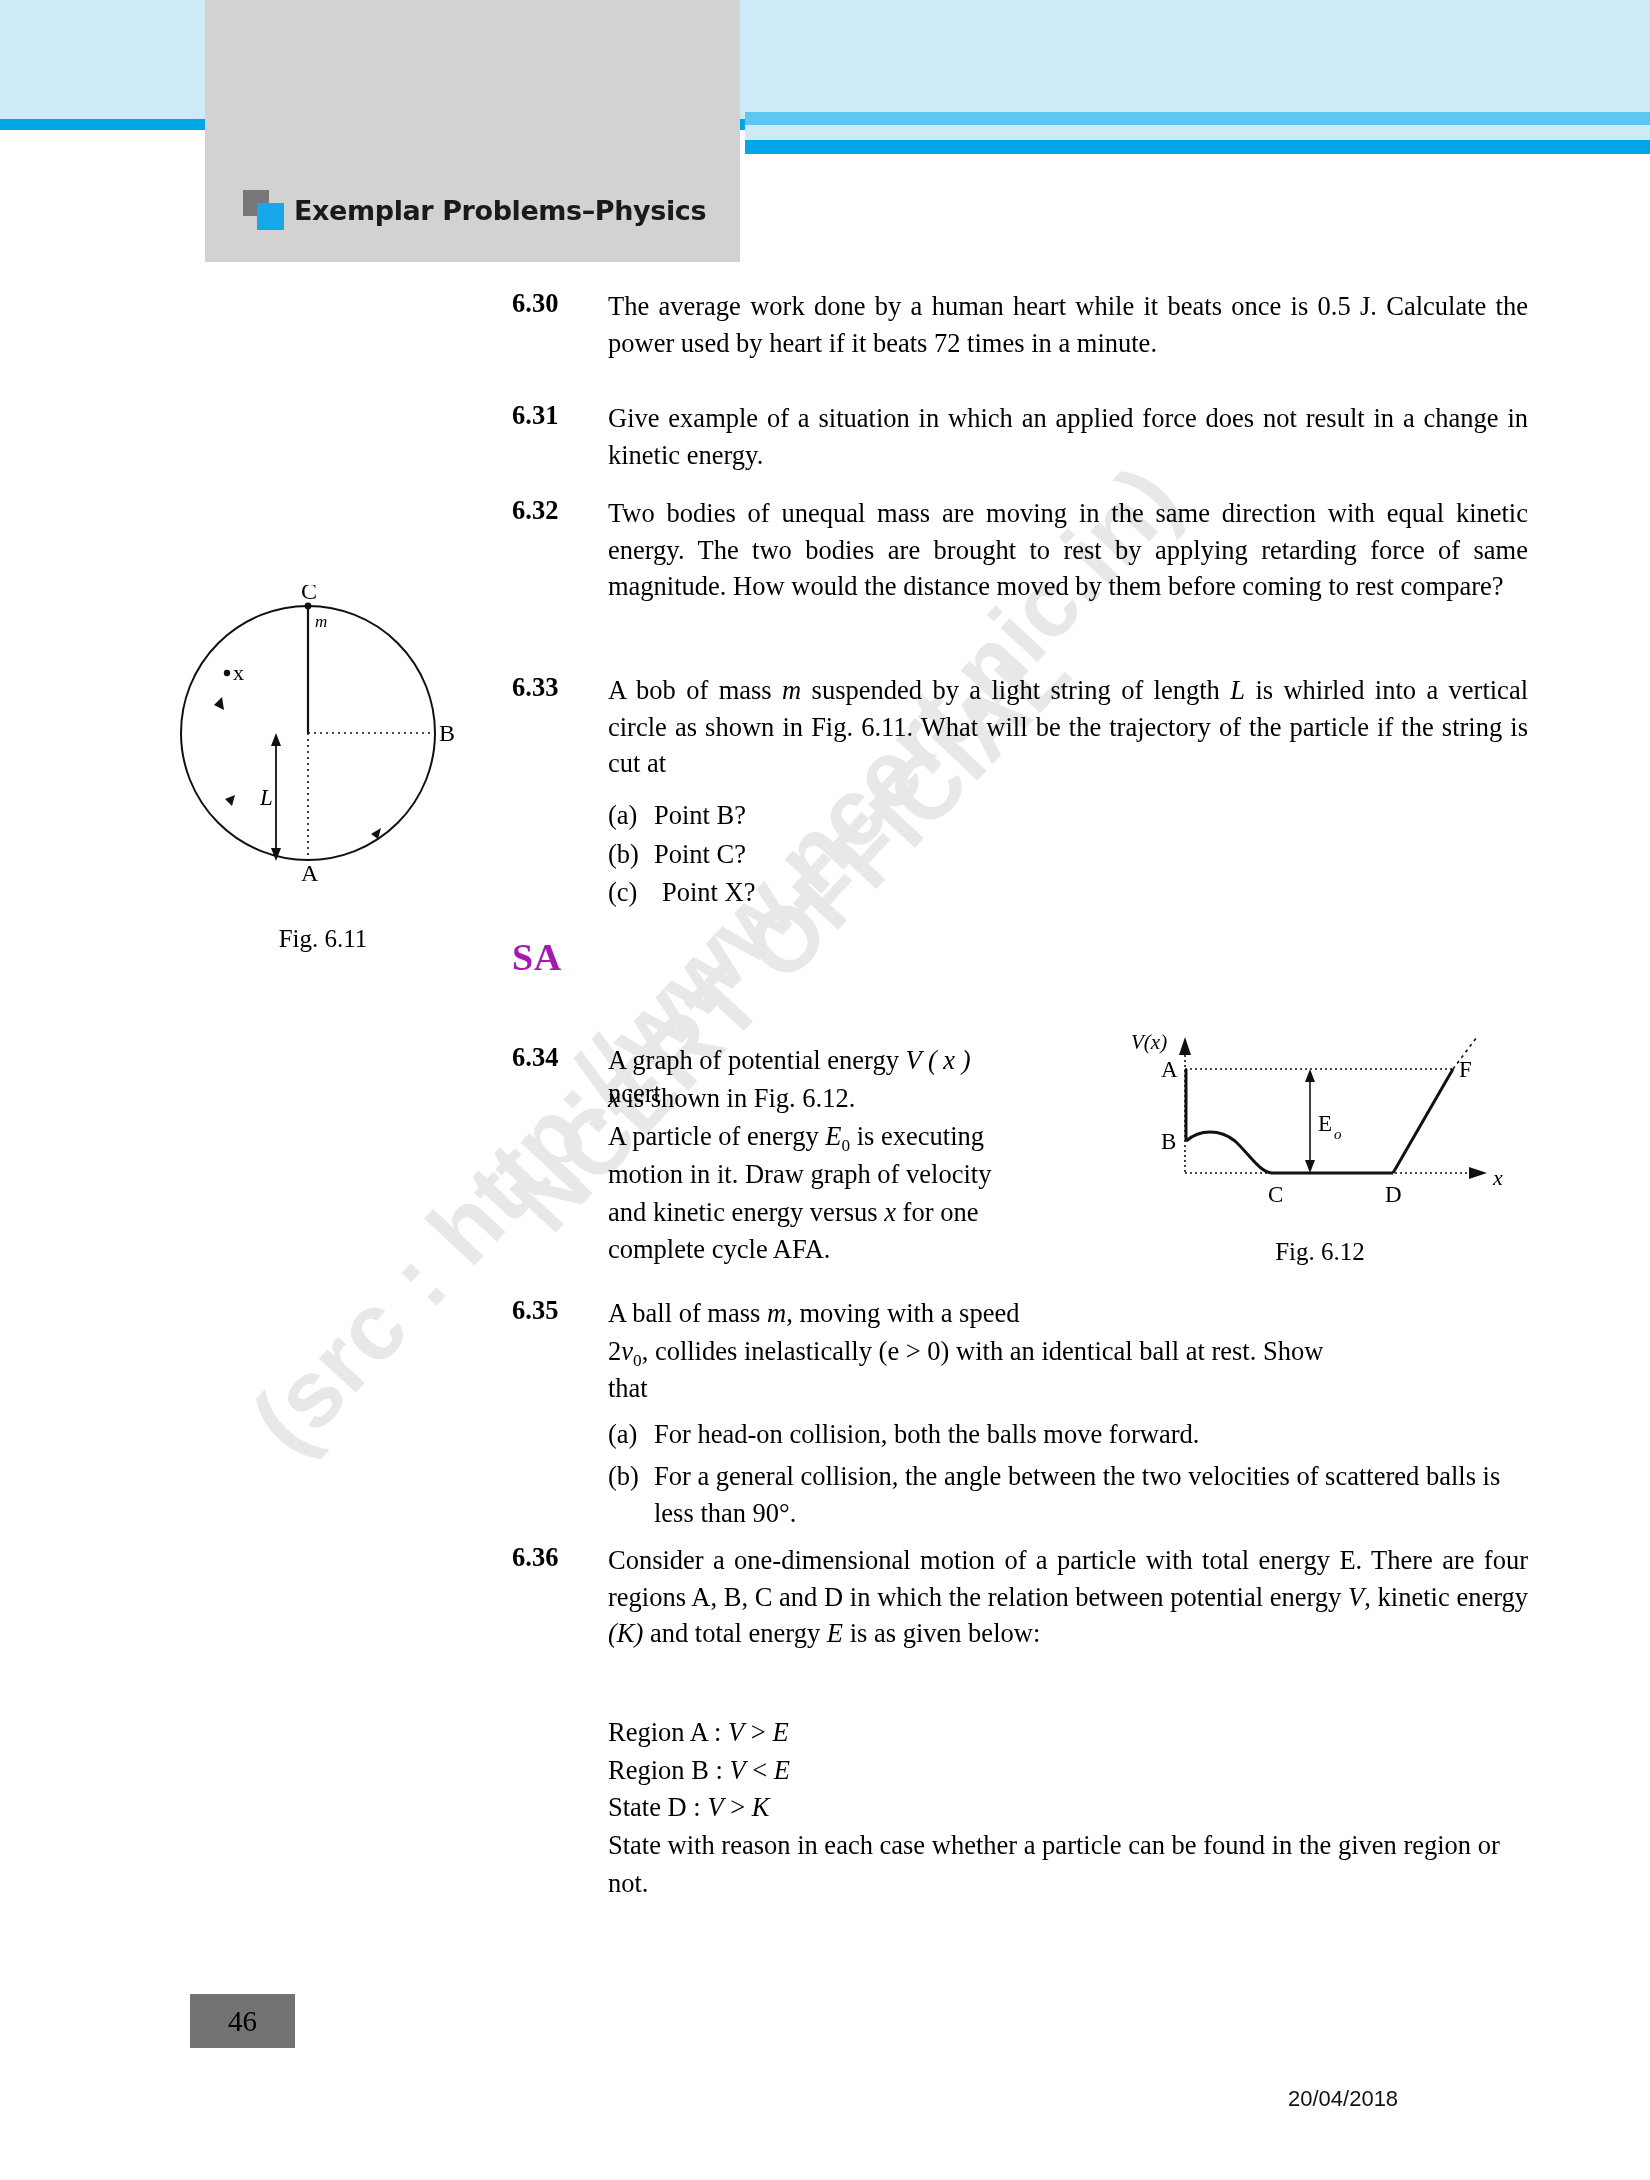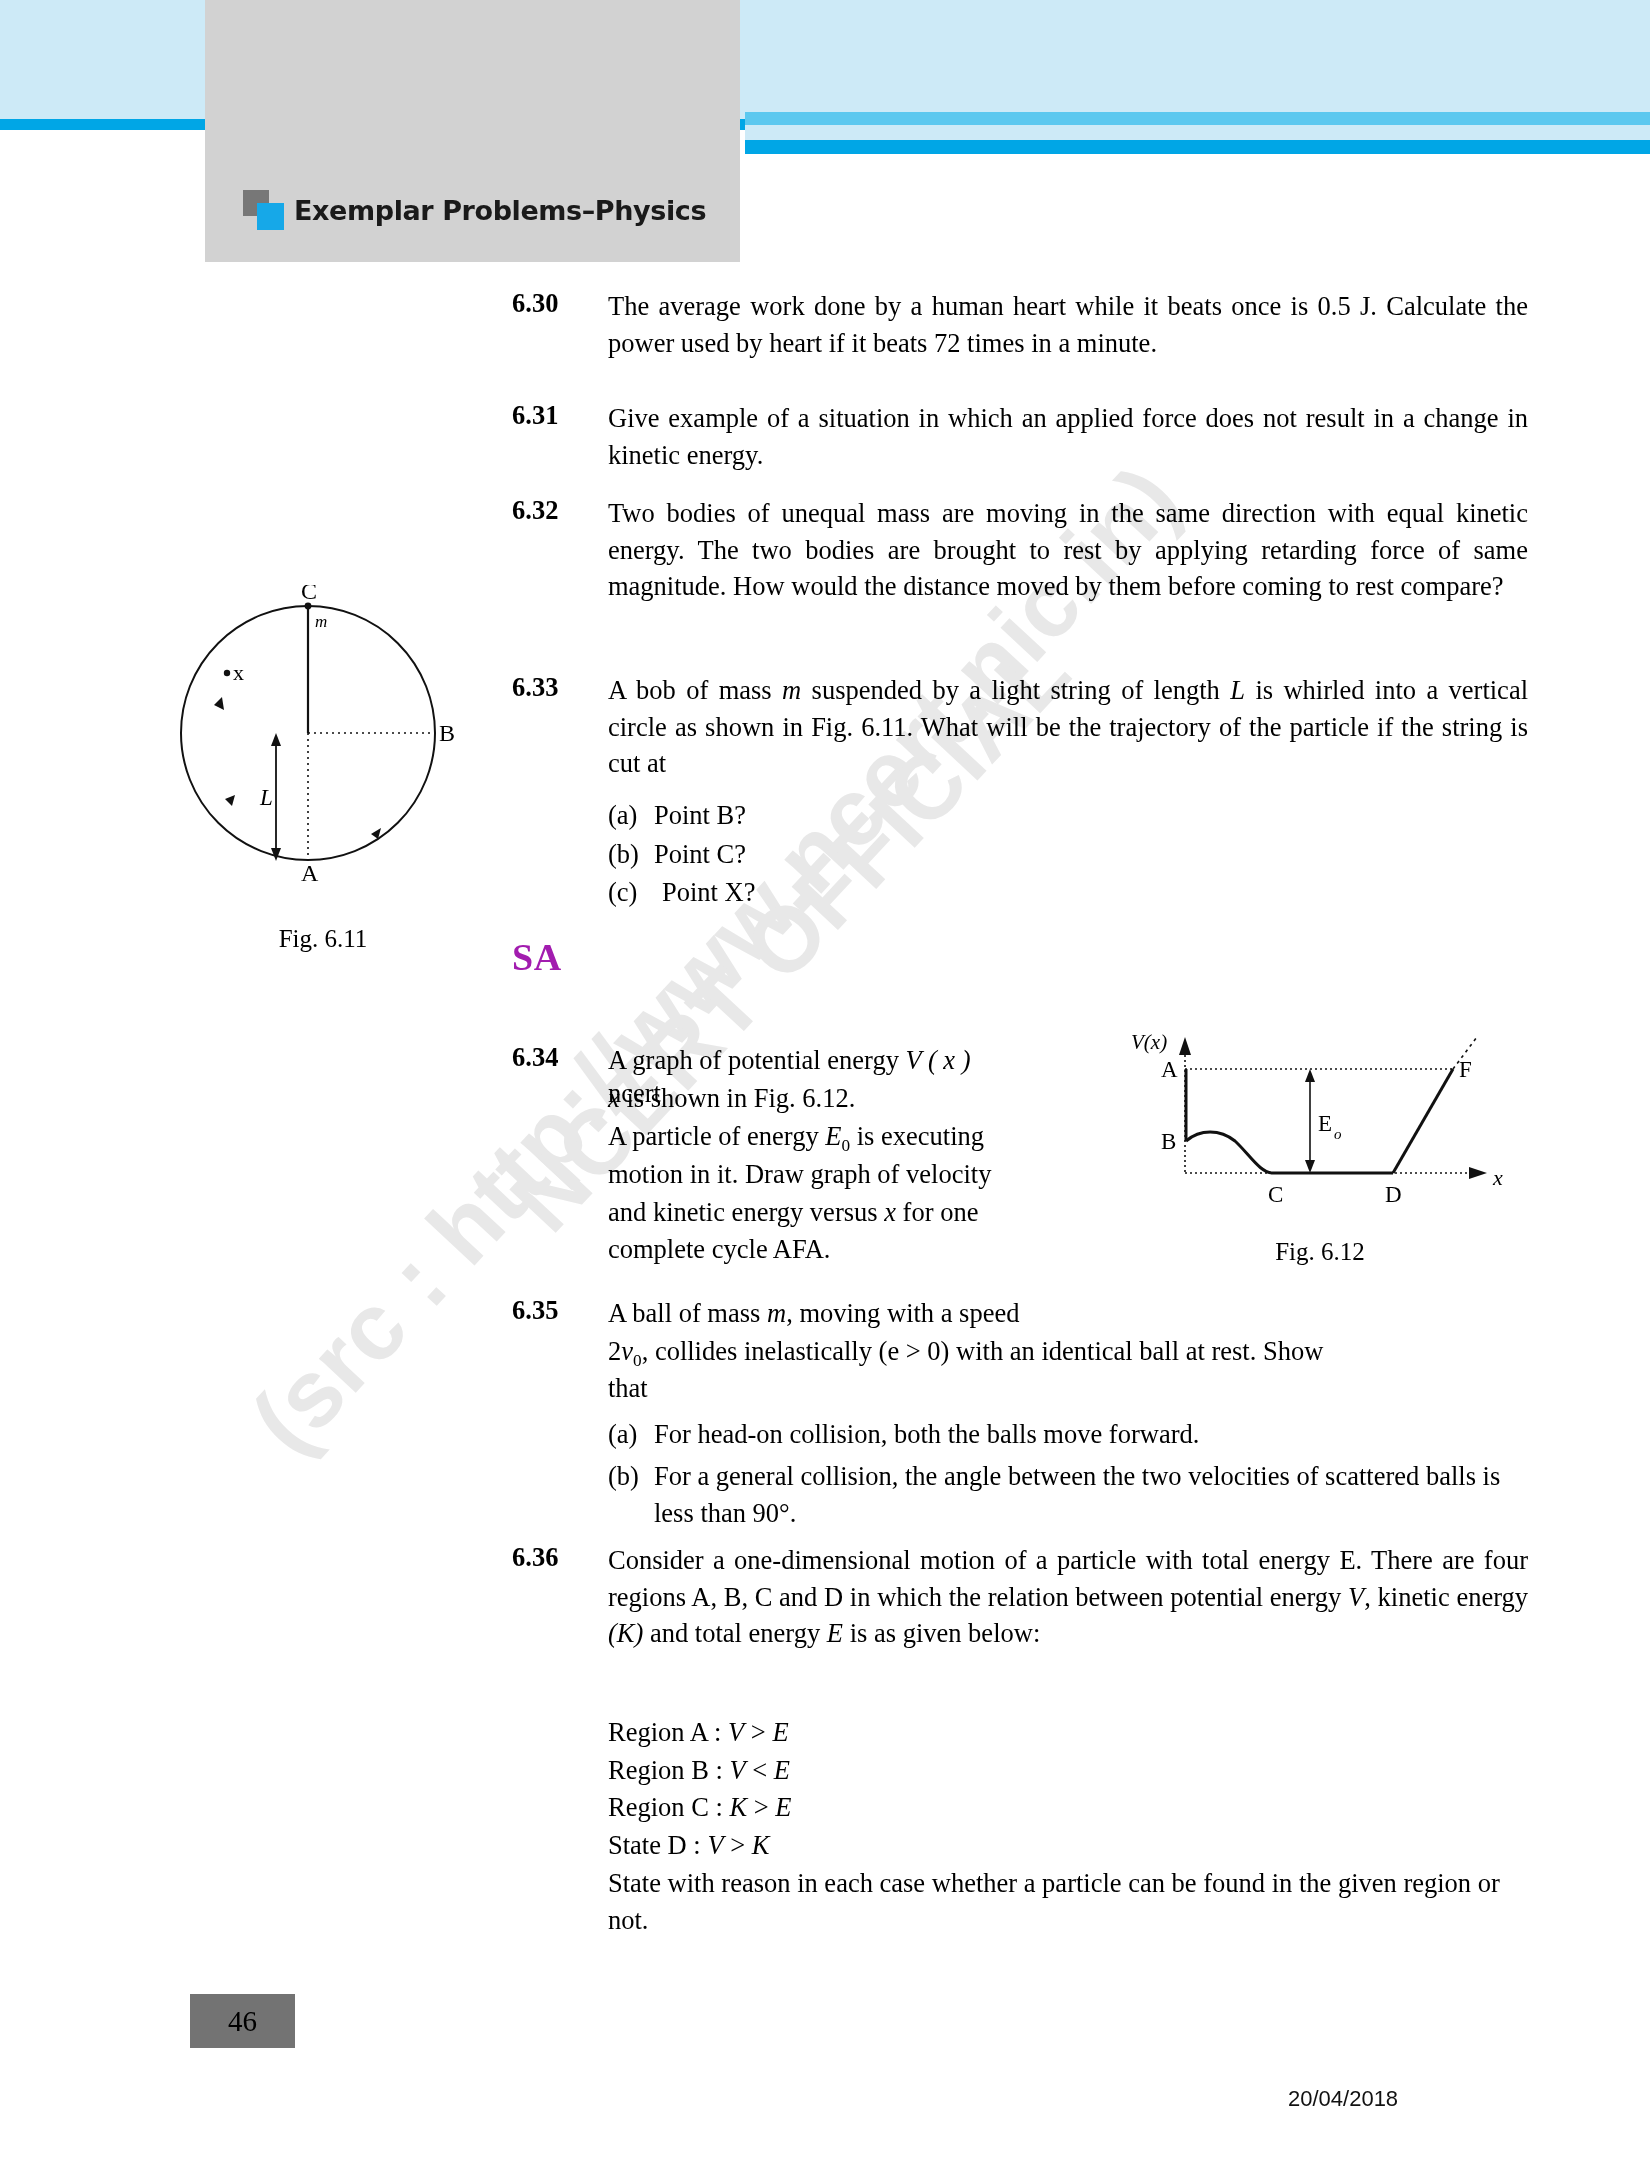--- a/index.html
+++ b/index.html
@@ -228,21 +228,20 @@
     </div>
 
     <div class="qrow" style="left:512px;top:1542px;width:1020px;">
       <div class="qnum">6.36</div>
       <div class="qbody" style="width:920px;"><span>Consider a one-dimensional motion of a particle with total energy E. There are four regions A, B, C and D in which  the relation between potential energy </span><i>V</i><span>, kinetic energy </span><i>(K)</i><span> and total energy </span><i>E</i><span> is as given below:</span></div>
     </div>
 
     <div class="sublist" style="left:608px;top:1714px;width:910px;line-height:1.42;">
       <div><span>Region A : </span><i>V</i><span> &gt; </span><i>E</i></div>
       <div><span>Region B : </span><i>V</i><span> &lt; </span><i>E</i></div>
-      <div><span>Region C : </span><i>K</i><span> &gt; </span><i>E</i></div>
       <div><span>State D : </span><i>V</i><span> &gt; </span><i>K</i></div>
       <div style="width:910px;">State with reason in each case whether a particle can be found in the given region or not.</div>
     </div>
 
     <div class="fig611">
       <svg width="290" height="300" viewBox="0 0 290 300">
         <circle cx="133" cy="148" r="127" fill="none" stroke="#111" stroke-width="2"></circle>
 
         <line x1="133" y1="21" x2="133" y2="148" stroke="#111" stroke-width="2.2"></line>
 

